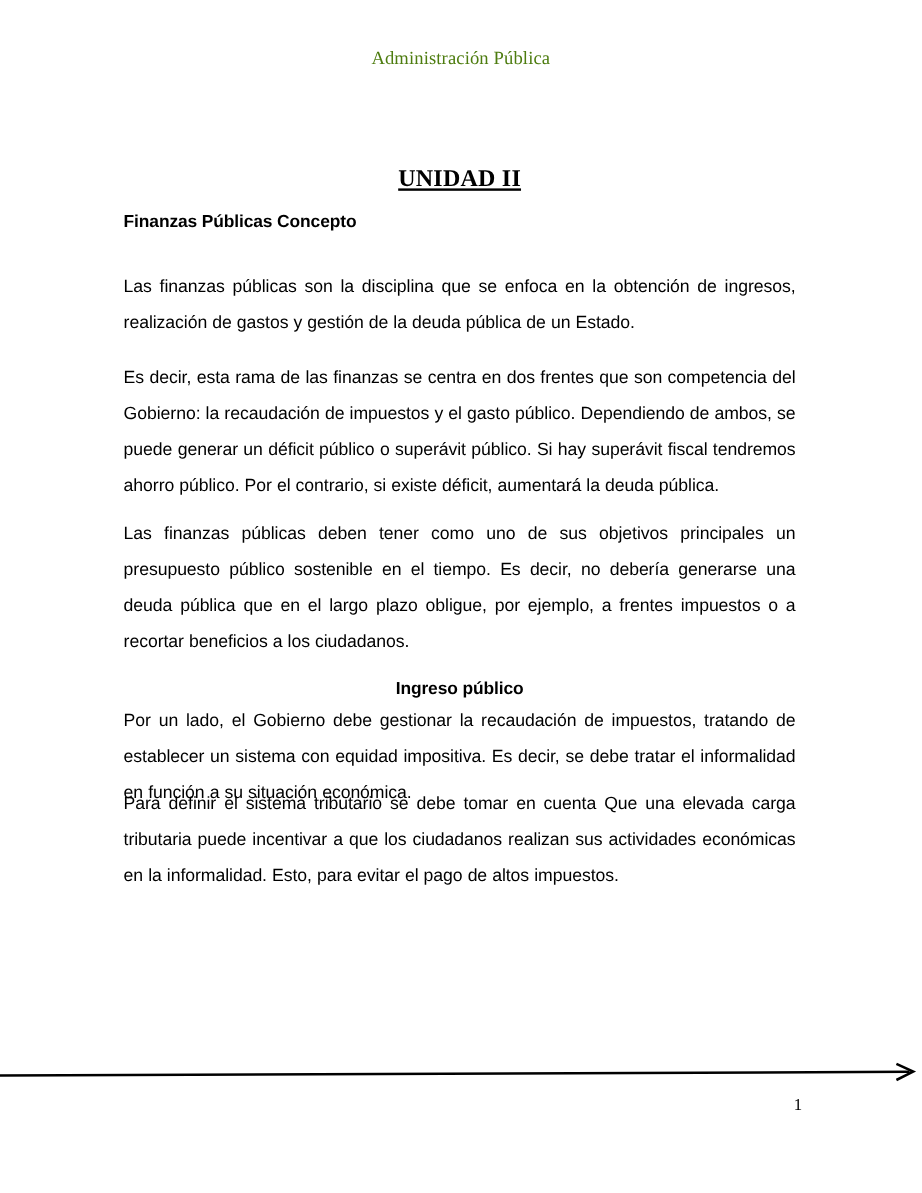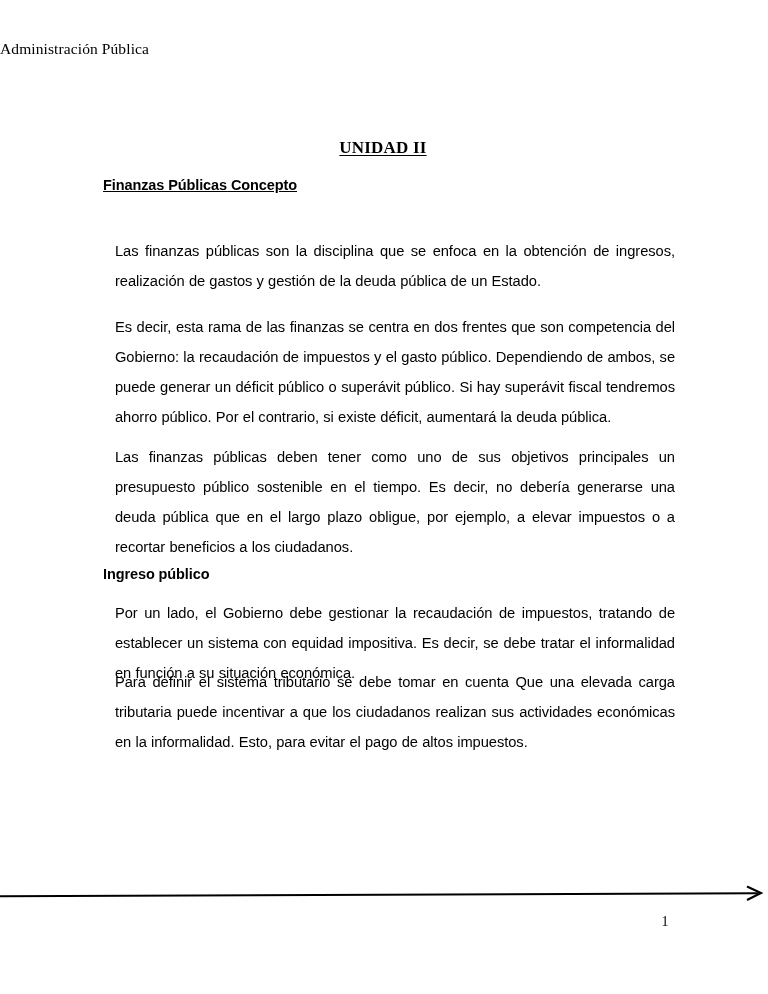--- a/index.html
+++ b/index.html
@@ -24,24 +24,25 @@
     width: 768px;
     height: 994px;
   }
 
   
   .doc-header {
     position: absolute;
     top: 40px;
     left: 0;
     width: 768px;
+    text-align: center;
     font-family: "Liberation Serif", "DejaVu Serif", serif;
     font-size: 15.5px;
     line-height: 1.2;
-    color: #000000;
+    color: #4d7c0f;
     letter-spacing: 0.1px;
   }
 
   
   .content {
     position: absolute;
     top: 0;
     left: 103px;
     width: 560px;
   }
@@ -49,47 +50,47 @@
   .unit-title {
     margin: 0;
     padding: 0;
     position: absolute;
     top: 138px;
     left: 0;
     width: 560px;
     text-align: center;
     font-family: "Liberation Serif", "DejaVu Serif", serif;
     font-weight: bold;
-    font-size: 17px;
+    font-size: 20px;
     letter-spacing: 0.2px;
   }
   .unit-title span {
     text-decoration: underline;
     text-underline-offset: 2px;
   }
 
   .section-heading {
     position: absolute;
     left: 0;
     width: 560px;
     margin: 0;
     font-family: "Liberation Sans", sans-serif;
     font-weight: bold;
     font-size: 14.5px;
     line-height: 20px;
     letter-spacing: -0.1px;
   }
-  .section-heading.h-concepto { top: 175px; text-decoration: underline; }
-  .section-heading.h-ingreso  { top: 564px; }
+  .section-heading.h-concepto { top: 175px; }
+  .section-heading.h-ingreso  { top: 564px; text-align: center; }
 
   .para {
     position: absolute;
     left: 0;
     width: 560px;
-    margin: 12px;
+    margin: 0;
     font-family: "Liberation Sans", sans-serif;
     font-size: 14.7px;
     line-height: 30px;
     text-align: justify;
     text-justify: inter-word;
     letter-spacing: -0.05px;
     word-spacing: 0.2px;
   }
 
   .p1 { top: 224px; }
@@ -137,21 +138,21 @@
     <h1 class="unit-title">
       <span>UNIDAD II</span>
     </h1>
 
     <h2 class="section-heading h-concepto">Finanzas Públicas Concepto</h2>
 
     <p class="para p1">Las finanzas públicas son la disciplina que se enfoca en la obtención de ingresos, realización de gastos y gestión de la deuda pública de un Estado.</p>
 
     <p class="para p2">Es decir, esta rama de las finanzas se centra en dos frentes que son competencia del Gobierno: la recaudación de impuestos y el gasto público. Dependiendo de ambos, se puede generar un déficit público o superávit público. Si hay superávit fiscal tendremos ahorro público. Por el contrario, si existe déficit, aumentará la deuda pública.</p>
 
-    <p class="para p3">Las finanzas públicas deben tener como uno de sus objetivos principales un presupuesto público sostenible en el tiempo. Es decir, no debería generarse una deuda pública que en el largo plazo obligue, por ejemplo, a elevar impuestos o a recortar beneficios a los ciudadanos.</p>
+    <p class="para p3">Las finanzas públicas deben tener como uno de sus objetivos principales un presupuesto público sostenible en el tiempo. Es decir, no debería generarse una deuda pública que en el largo plazo obligue, por ejemplo, a frentes impuestos o a recortar beneficios a los ciudadanos.</p>
 
     <h2 class="section-heading h-ingreso">Ingreso público</h2>
 
     <p class="para p4">Por un lado, el Gobierno debe gestionar la recaudación de impuestos, tratando de establecer un sistema con equidad impositiva. Es decir, se debe tratar el informalidad en función a su situación económica.</p>
 
     <p class="para p5">Para definir el sistema tributario se debe tomar en cuenta Que una elevada carga tributaria puede incentivar a que los ciudadanos realizan sus actividades económicas en la informalidad. Esto, para evitar el pago de altos impuestos.</p>
 
   </div>
 
   <div class="footer-rule">

